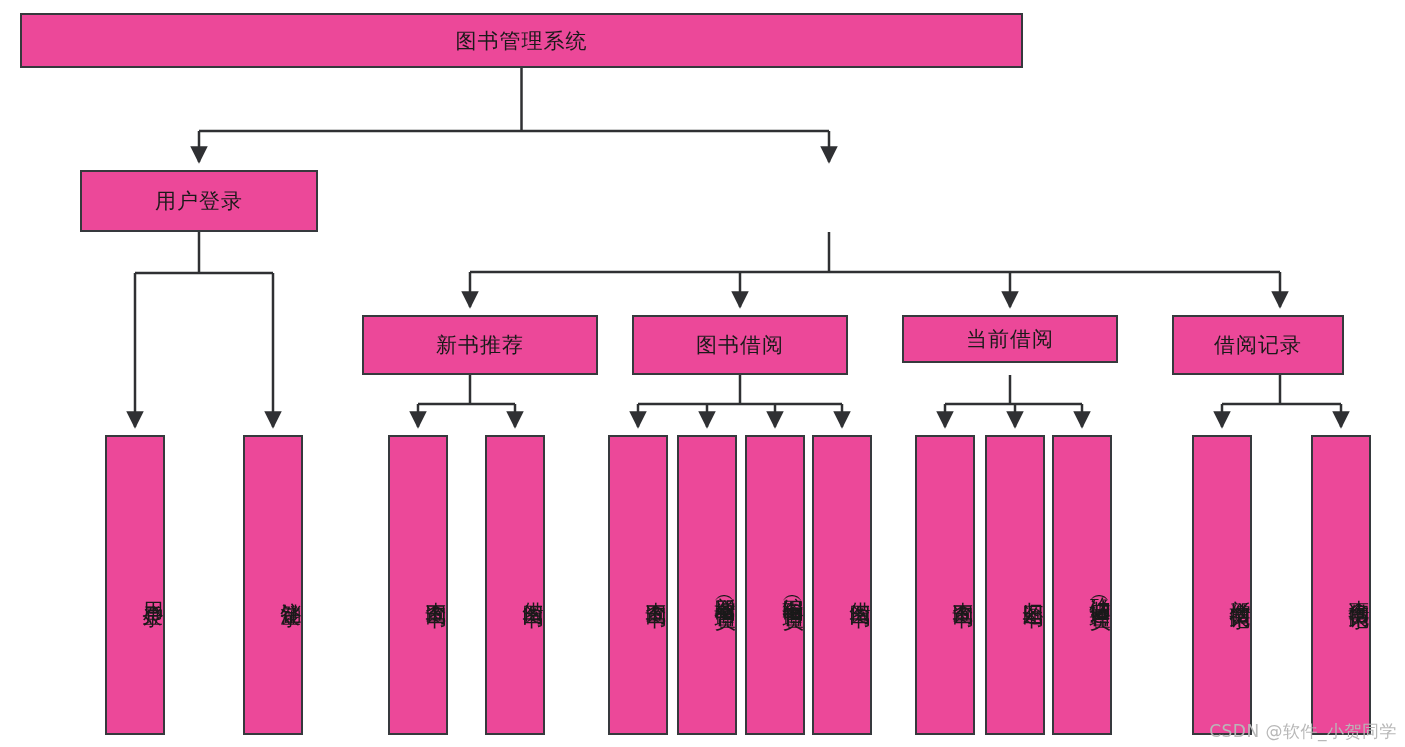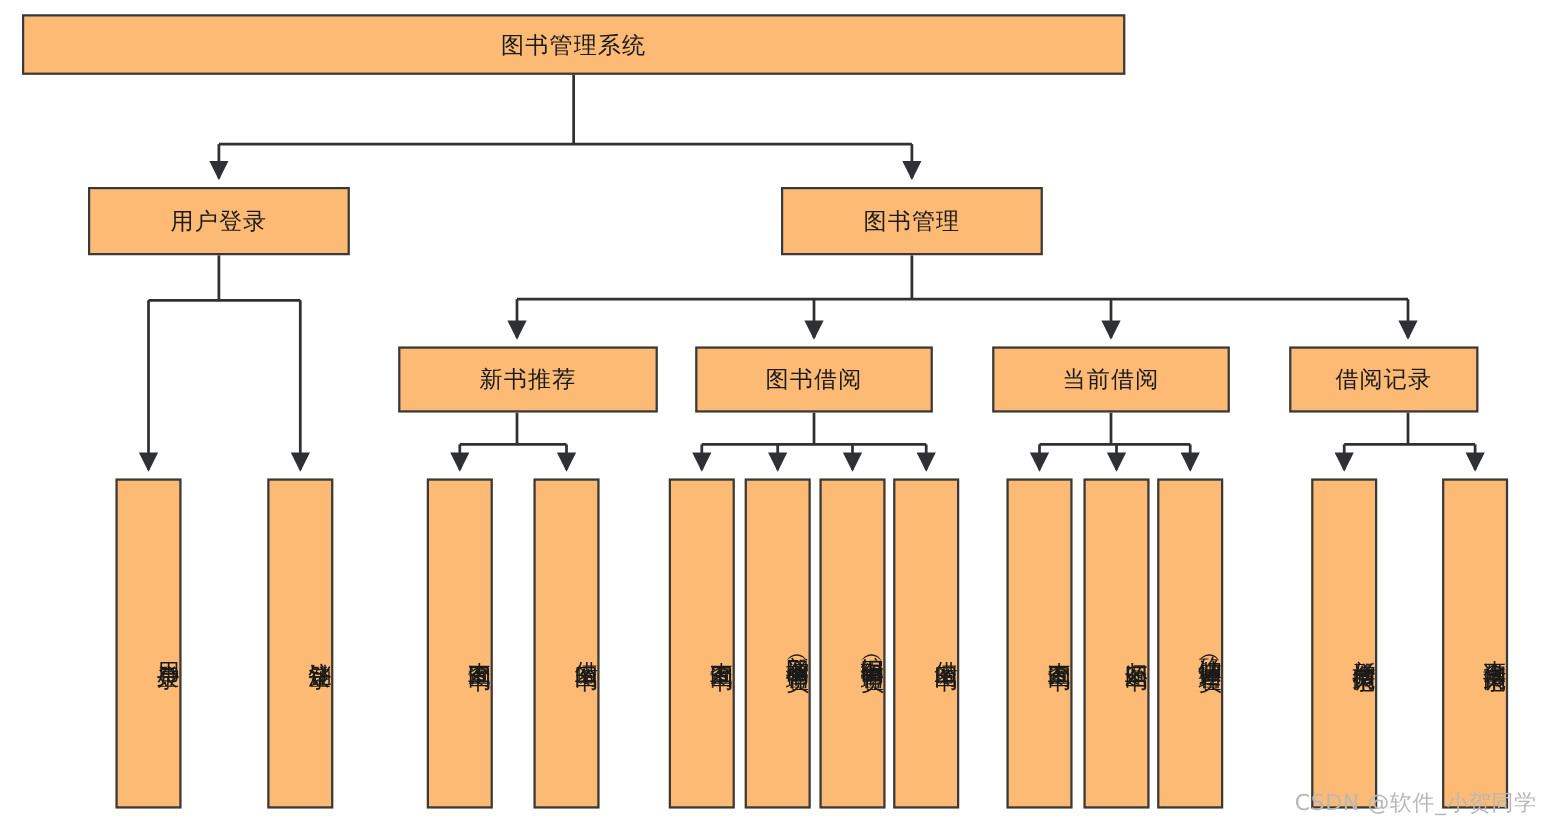--- a/index.html
+++ b/index.html
@@ -22,21 +22,21 @@
   svg.wires {
     position: absolute;
     left: 0;
     top: 0;
     width: 1405px;
     height: 747px;
   }
   .node {
     position: absolute;
     box-sizing: border-box;
-    background: #fdba74;
+    background: #ec4899;
     border: 2.5px solid #36393d;
     display: flex;
     align-items: center;
     justify-content: center;
     color: #1a1a1a;
     z-index: 2;
   }
   .node.h {
     font-size: 21px;
     letter-spacing: 1px;
@@ -54,21 +54,21 @@
   .node.v .vtxt {
     writing-mode: vertical-rl;
     text-orientation: upright;
     display: block;
     white-space: nowrap;
   }
   .watermark {
     position: absolute;
     right: 8px;
     bottom: 4px;
-    font-size: 20px;
+    font-size: 17px;
     color: #b8b8b8;
     letter-spacing: 0.5px;
     z-index: 3;
     white-space: nowrap;
   }
 </style>
 </head>
 <body>
 
 <div id="diagram-root">
@@ -123,31 +123,28 @@
     </g>
   </svg>
 
   <div class="node h" style="left:20px;top:13px;width:1003px;height:55px;">
     <span>图书管理系统</span>
   </div>
 
   <div class="node h" style="left:80px;top:170px;width:238px;height:62px;">
     <span>用户登录</span>
   </div>
-  <div class="node h" style="left:710px;top:170px;width:238px;height:62px;">
-    <span>图书管理</span>
-  </div>
 
   <div class="node h" style="left:362px;top:315px;width:236px;height:60px;">
     <span>新书推荐</span>
   </div>
   <div class="node h" style="left:632px;top:315px;width:216px;height:60px;">
     <span>图书借阅</span>
   </div>
-  <div class="node h" style="left:902px;top:315px;width:216px;height:60px;">
+  <div class="node h" style="left:902px;top:315px;width:216px;height:48px;">
     <span>当前借阅</span>
   </div>
   <div class="node h" style="left:1172px;top:315px;width:172px;height:60px;">
     <span>借阅记录</span>
   </div>
 
   <div class="node v" style="left:105px;top:435px;width:60px;height:300px;">
     <span class="vtxt">用户登录</span>
   </div>
   <div class="node v" style="left:243px;top:435px;width:60px;height:300px;">

